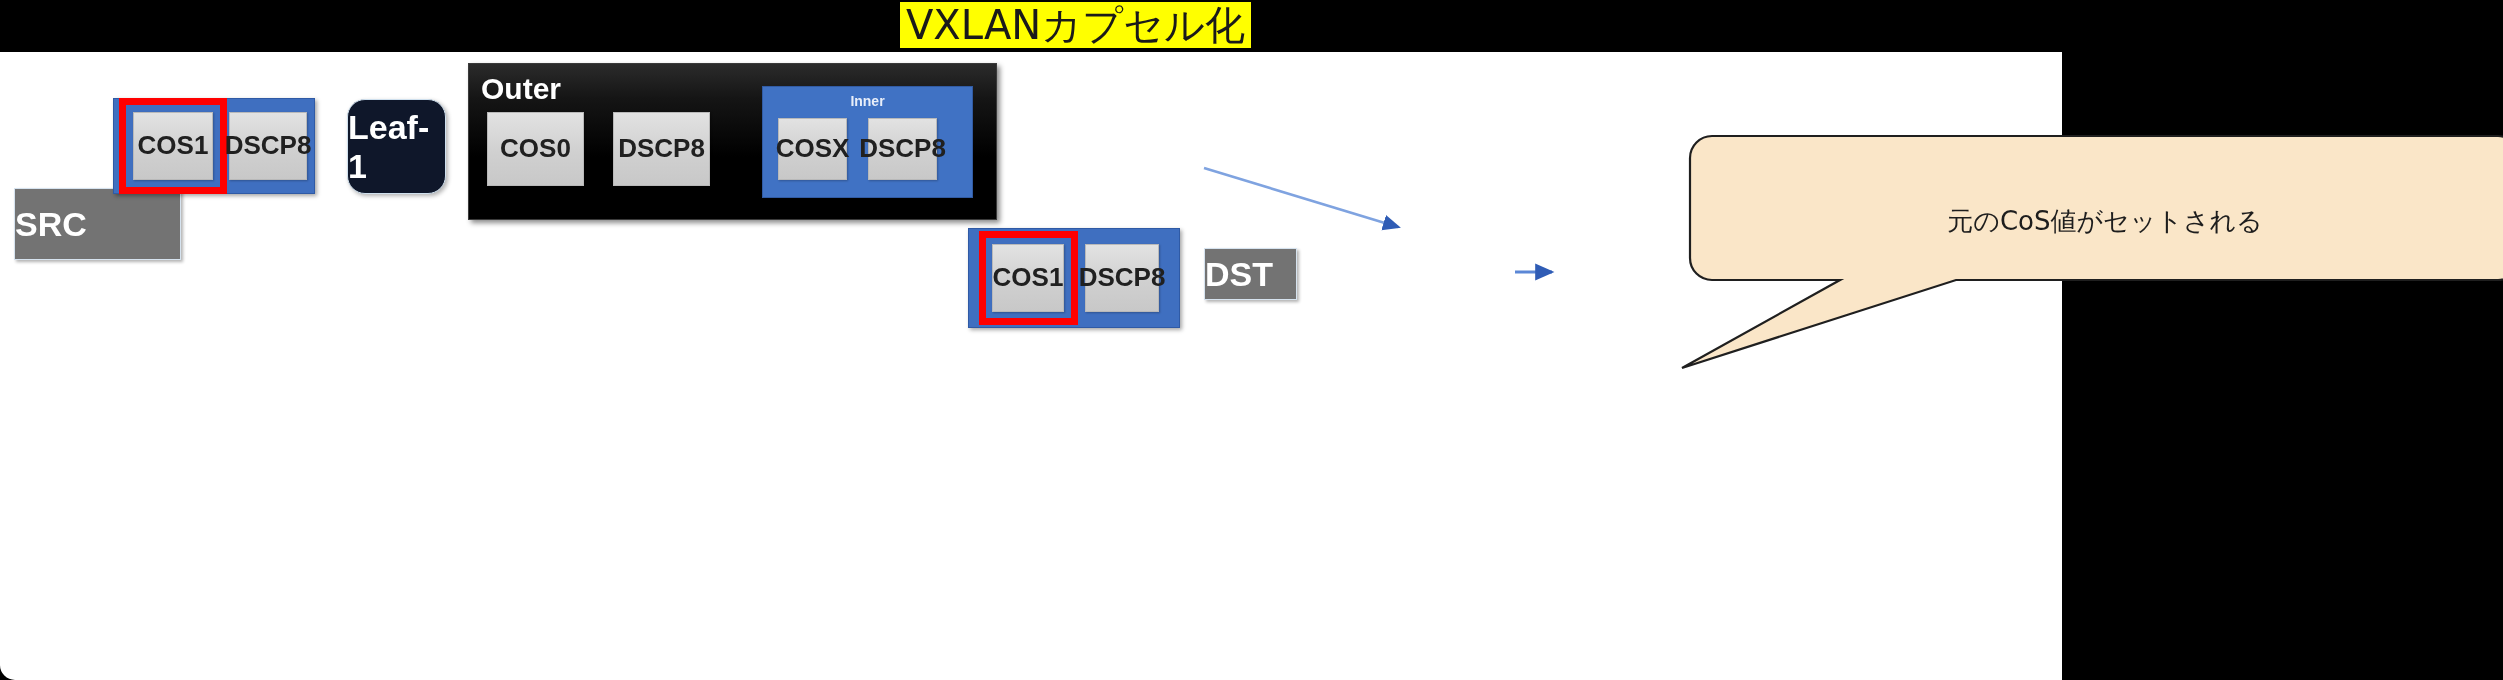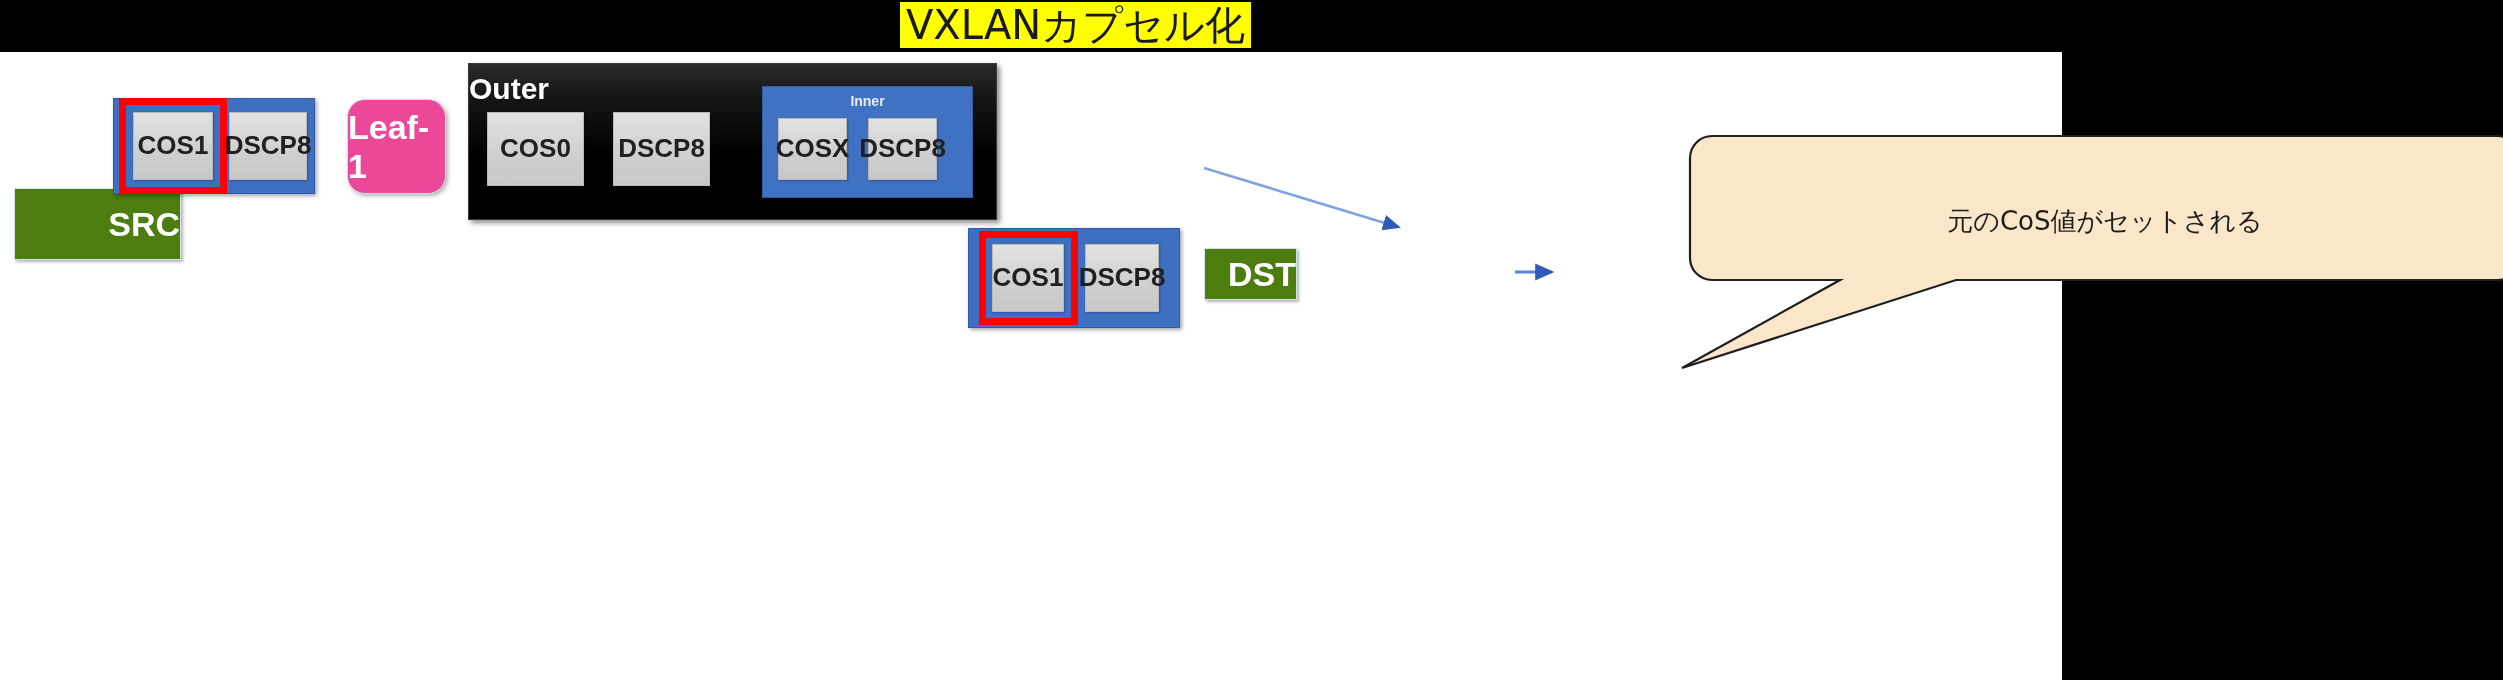--- a/index.html
+++ b/index.html
@@ -1,37 +1,37 @@
 <!DOCTYPE html>
 <html><head>
 <meta charset="utf-8">
 <style>
   html,body{margin:0;padding:0;background:#000;}
   body{font-family:"Liberation Sans","DejaVu Sans",sans-serif;}
-  #stage{position:relative;width:2503px;height:680px;background:#000;overflow:hidden;}
+  #stage{position:relative;width:2503px;height:680px;background:#000;overflow:hidden;border-radius:15px;}
 
   
   #slide{position:absolute;left:0;top:52px;width:2062px;height:628px;background:#ffffff;}
 
   
   #title-wrap{position:absolute;left:0;top:0;width:2062px;height:52px;}
   #title{position:absolute;left:900px;top:2px;background:#FFFF00;color:#1a1a1a;
          font-size:40px;line-height:46px;padding:0 6px;white-space:nowrap;
          font-family:"DejaVu Sans","Liberation Sans",sans-serif;}
 
   .node{position:absolute;box-sizing:border-box;}
 
   
-  .endpoint{background:#4d7c0f;border:1px solid #d6e3ef;color:#ffffff;
-            display:flex;align-items:center;justify-content:flex-end;
+  .endpoint{background:#737373;border:1px solid #d6e3ef;color:#ffffff;
+            display:flex;align-items:center;justify-content:flex-start;
             font-size:34px;font-weight:bold;
             box-shadow:2px 2px 3px rgba(0,0,0,.30);}
 
   
-  .leaf{background:#ec4899;border:1px solid #cfe0ee;border-radius:18px;color:#ffffff;
+  .leaf{background:#0f172a;border:1px solid #cfe0ee;border-radius:18px;color:#ffffff;
         display:flex;align-items:center;justify-content:center;
         font-size:34px;font-weight:bold;
         box-shadow:2px 2px 4px rgba(0,0,0,.30);}
 
   
   .packet{background:#3F6FC0;border:1px solid #2f5aa5;
           box-shadow:2px 2px 4px rgba(0,0,0,.35);}
 
   
   .field{position:absolute;box-sizing:border-box;
@@ -107,21 +107,21 @@
   <div class="field" style="left:229px;top:112px;width:78px;height:68px;">
     <span>DSCP</span>
     <span class="v">8</span>
   </div>
 
   <div class="node leaf" style="left:347px;top:99px;width:99px;height:95px;">
     <span>Leaf-1</span>
   </div>
 
   <div class="node outerbox" style="left:468px;top:63px;width:529px;height:157px;">
-    <div class="outer-label" style="left:0;top:8px;">Outer</div>
+    <div class="outer-label" style="left:12px;top:8px;">Outer</div>
   </div>
   <div class="field" style="left:487px;top:112px;width:97px;height:74px;">
     <span>COS</span>
     <span class="v">0</span>
   </div>
   <div class="field" style="left:613px;top:112px;width:97px;height:74px;">
     <span>DSCP</span>
     <span class="v">8</span>
   </div>
 

